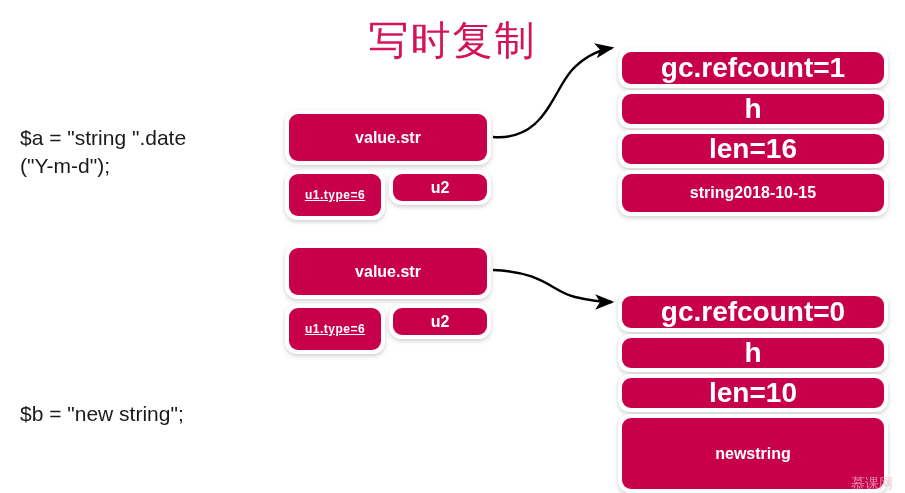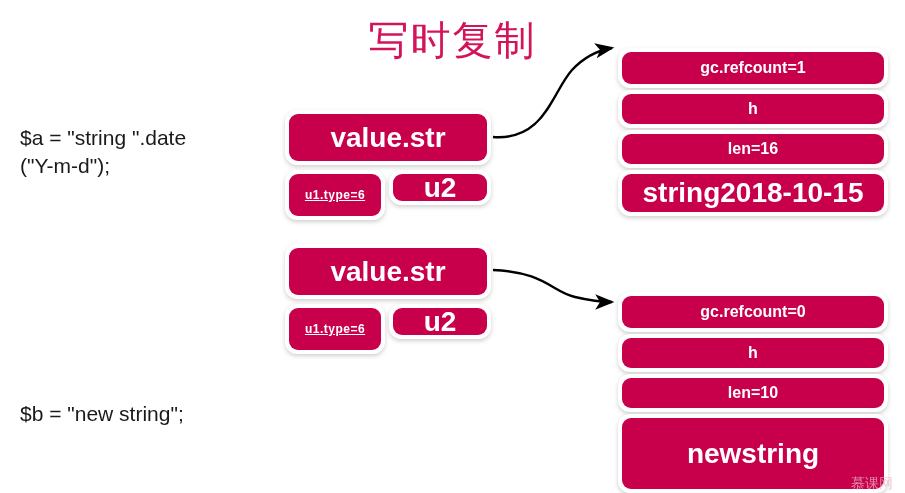--- a/index.html
+++ b/index.html
@@ -61,22 +61,22 @@
     background: #c8004b;
     border-radius: 9px;
     color: #ffffff;
     font-weight: bold;
     display: flex;
     align-items: center;
     justify-content: center;
     box-sizing: border-box;
     text-align: center;
   }
-  .cell.big   { font-size: 28px; }
-  .cell.med   { font-size: 16px; }
+  .cell.big   { font-size: 16px; }
+  .cell.med   { font-size: 28px; }
   .cell.small { font-size: 12px; letter-spacing: 0.5px; text-decoration: underline; }
 
   
   .zval { position: absolute; }
   .zval .row-top    { position: absolute; left: 0;   top: 0;  width: 206px; height: 55px; }
   .zval .row-u1     { position: absolute; left: 0;   top: 60px; width: 100px; height: 50px; }
   .zval .row-u2     { position: absolute; left: 104px; top: 60px; width: 102px; height: 35px; }
 
   #zval-1 { left: 285px; top: 110px; }
   #zval-2 { left: 285px; top: 244px; }

